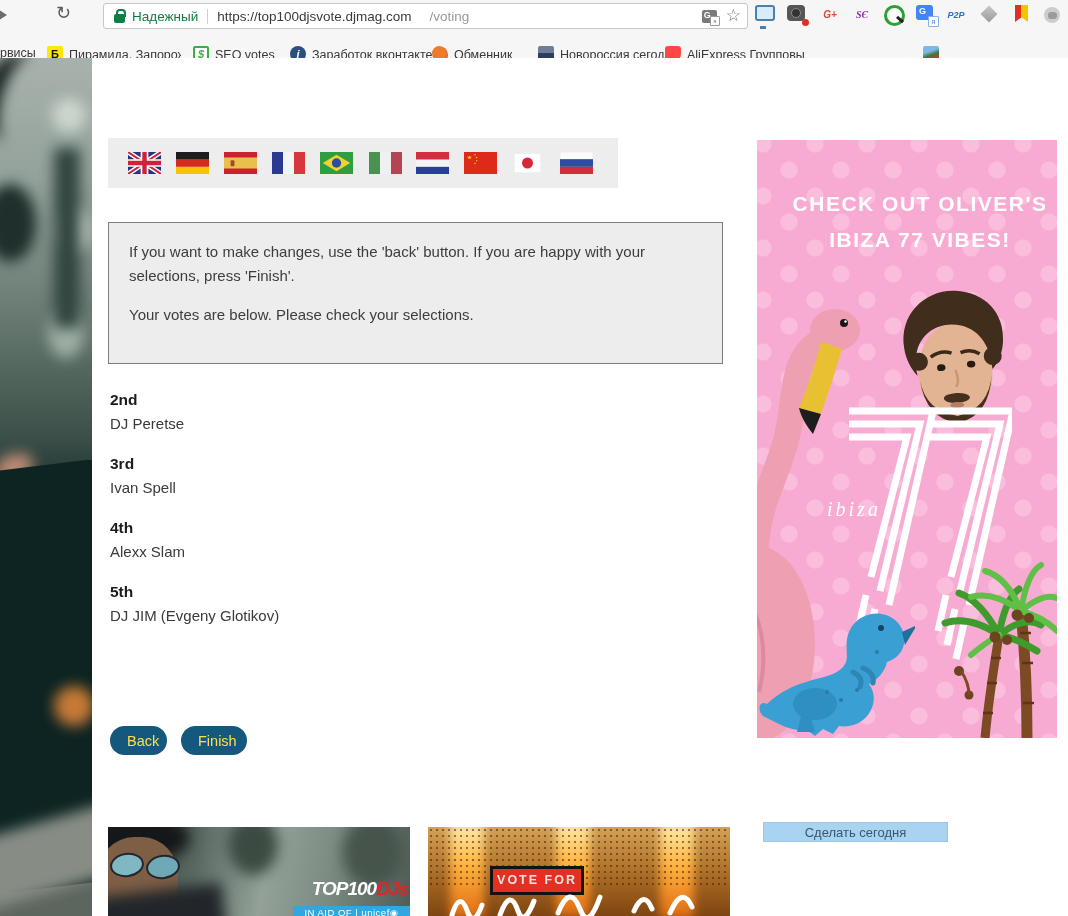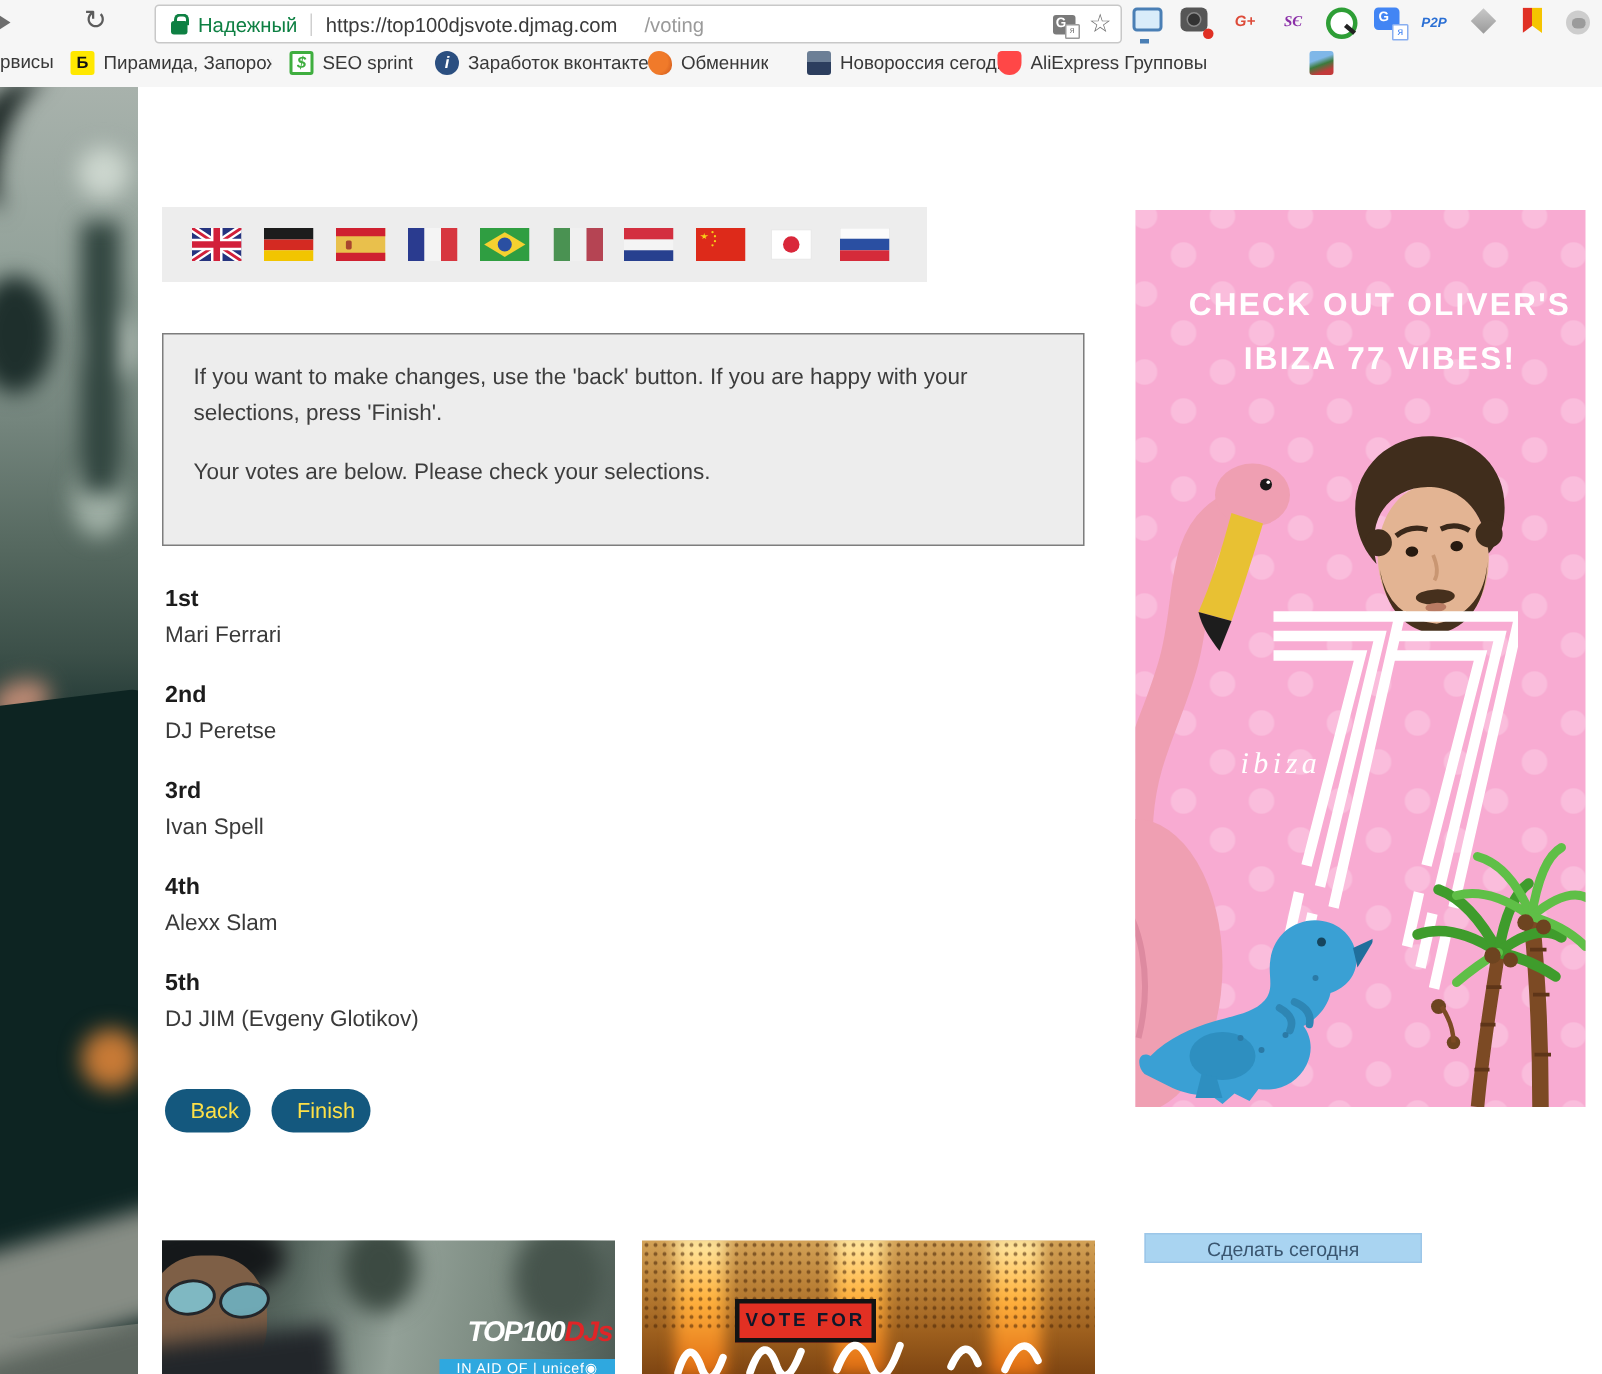--- a/index.html
+++ b/index.html
@@ -42,21 +42,21 @@
   .ext-trans{background:#4285f4;border-radius:3px;width:17px;height:15px;}
   .ext-trans .g{position:absolute;left:3px;top:1px;color:#fff;font-size:9px;font-weight:bold;}
   .ext-trans .sub{position:absolute;right:-3px;bottom:-2px;width:9px;height:9px;background:#fff;
     border:1px solid #88aef0;border-radius:1px;font-size:7px;line-height:9px;text-align:center;color:#4285f4;}
   .ext-cube{width:12px;height:12px;margin:3px;transform:rotate(45deg);background:linear-gradient(135deg,#c8c8c8,#9a9a9a);}
   .ext-flag{width:13px;height:17px;margin-left:3px;background:linear-gradient(90deg,#e03024 50%,#f5c400 50%);
     clip-path:polygon(0 0,100% 0,100% 100%,50% 72%,0 100%);}
   .ext-ud{width:16px;height:16px;margin:2px;border-radius:50%;background:#cdcdcd;}
   .ext-ud:after{content:"";position:absolute;left:6px;top:7px;width:9px;height:7px;border-radius:40%;background:#9b9b9b;}
 
-  .bm{position:absolute;top:4px;display:flex;align-items:center;gap:6px;cursor:pointer;}
+  .bm{position:absolute;top:16px;display:flex;align-items:flex-end;gap:6px;cursor:pointer;}
   .bm-label{white-space:nowrap;overflow:hidden;}
   .fav{width:16px;height:16px;border-radius:2px;flex:0 0 16px;box-sizing:border-box;}
   .fav-letter{font-size:11px;font-weight:bold;text-align:center;line-height:16px;}
 
   
   .page{position:absolute;top:58px;left:0;width:1068px;height:858px;background:#fff;}
   .photo-strip{position:absolute;left:0;top:0;width:92px;height:858px;overflow:hidden;
     background:linear-gradient(180deg,#a8b2ac 0%,#93a29a 14%,#74857d 26%,#55685f 36%,#3c5049 44%,#132b29 52%,#0d2422 78%,#14302c 88%,#5c655e 97%);}
   .blur{filter:blur(7px);}
 
@@ -94,21 +94,21 @@
     letter-spacing:-1px;white-space:nowrap;}
   .t100-white{color:#fff;}
   .t100-red{color:#e02527;}
   .unicef-strip{position:absolute;left:185px;right:0;top:79px;height:14px;background:#2fa8df;color:#fff;
     font-size:9.5px;line-height:14px;text-align:center;white-space:nowrap;letter-spacing:.5px;}
   .flame{position:absolute;width:34px;height:95px;filter:blur(5px);
     background:linear-gradient(180deg,#ffefb0 0%,#ffb23e 45%,#e06a10 100%);}
   .crowd-speckle{position:absolute;left:0;top:0;width:302px;height:60px;
     background-image:radial-gradient(rgba(70,35,6,.55) 1px,transparent 1.6px);background-size:6px 6px;}
   .votefor{position:absolute;left:62px;top:39px;width:88px;height:23px;background:#e23023;border:3px solid #131313;
-    color:#0f172a;font-weight:bold;font-size:12.5px;letter-spacing:2px;text-align:center;line-height:23px;}
+    color:#e5e5e5;font-weight:bold;font-size:12.5px;letter-spacing:2px;text-align:center;line-height:23px;}
 
   .shot-btn{position:absolute;left:763px;top:764px;width:185px;height:20px;background:#a9d4f1;
     border:1px solid #9cc6e8;box-sizing:border-box;color:#3a5670;font-size:13px;line-height:18px;
     text-align:center;cursor:pointer;font-family:"Liberation Sans",sans-serif;}
 </style>
 </head>
 <body>
 
 <div class="viewport">
 
@@ -161,21 +161,21 @@
   <div class="bookmarksbar">
     <div class="bm" style="left:0px;">
       <span class="bm-label">рвисы</span>
     </div>
     <div class="bm" style="left:47px;">
       <div class="fav fav-letter" style="background:#ffe800;color:#111;">Б</div>
       <span class="bm-label" style="max-width:112px;">Пирамида, Запорож</span>
     </div>
     <div class="bm" style="left:193px;">
       <div class="fav fav-letter" style="background:#fff;border:2px solid #3fae3f;color:#3fae3f;font-style:italic;line-height:12px;">$</div>
-      <span class="bm-label">SEO sprint</span>
+      <span class="bm-label">SEO votes</span>
     </div>
     <div class="bm" style="left:290px;">
       <div class="fav fav-letter" style="background:#2b4f80;color:#fff;border-radius:50%;font-style:italic;">i</div>
       <span class="bm-label" style="max-width:132px;">Заработок вконтакте</span>
     </div>
     <div class="bm" style="left:432px;">
       <div class="fav" style="background:radial-gradient(circle at 35% 45%,#f07a2a 55%,#c8531a 100%);border-radius:50% 60% 45% 60%;"></div>
       <span class="bm-label">Обменник</span>
     </div>
     <div class="bm" style="left:538px;">
@@ -264,24 +264,20 @@
           <rect y="27" width="60" height="13" fill="#d52b3a"></rect>
       </svg>
     </div>
 
     <div class="notice">
       <p>If you want to make changes, use the 'back' button. If you are happy with your selections, press 'Finish'.</p>
       <p>Your votes are below. Please check your selections.</p>
     </div>
 
     <div class="votes">
-      <div class="vote-item">
-        <div class="vote-rank">1st</div>
-        <div class="vote-name">Mari Ferrari</div>
-      </div>
       <div class="vote-item">
         <div class="vote-rank">2nd</div>
         <div class="vote-name">DJ Peretse</div>
       </div>
       <div class="vote-item">
         <div class="vote-rank">3rd</div>
         <div class="vote-name">Ivan Spell</div>
       </div>
       <div class="vote-item">
         <div class="vote-rank">4th</div>

